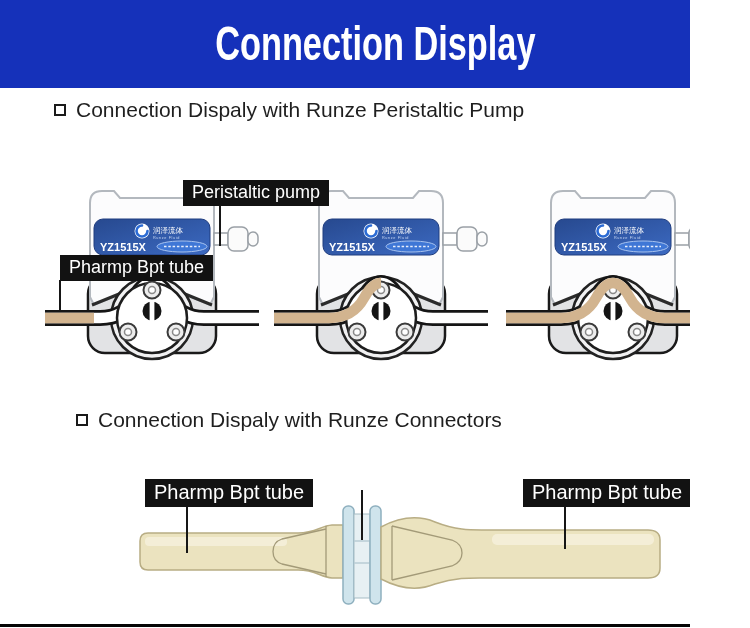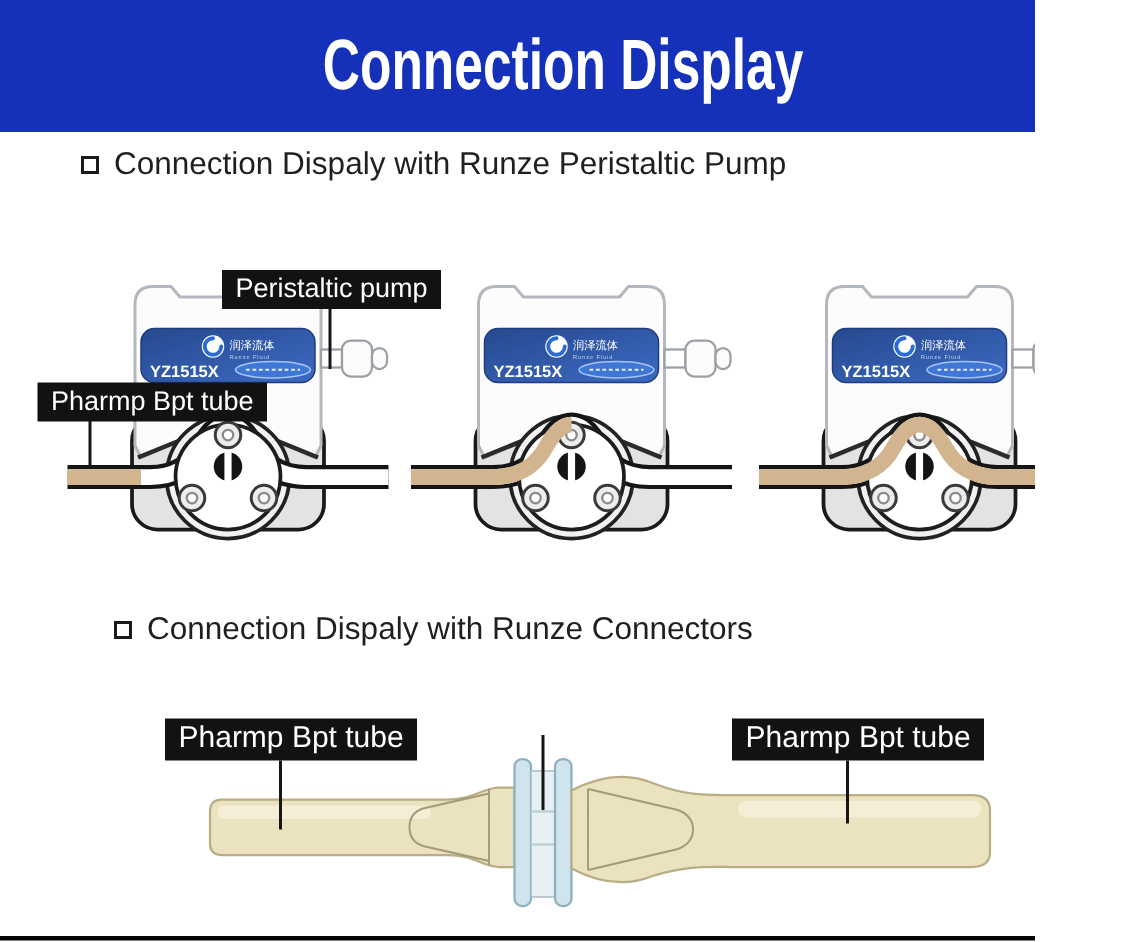--- a/index.html
+++ b/index.html
@@ -23,21 +23,21 @@
   }
   .sec-heading .bullet{
     width:8px;height:8px;border:2.5px solid #1a1a1a;background:#fff;flex:0 0 auto;
   }
   .sec-heading .txt{font-size:21px;line-height:1.2;white-space:nowrap;}
   #heading-pumps{left:54px;top:97px;}
   #heading-connectors{left:60px;top:407px;padding-left:16px;}
   
   .callout{
     position:absolute;background:#121212;color:#ffffff;white-space:nowrap;
-    padding:2px 9px 3px 9px;line-height:1.15;
+    padding:2px 9px 3px 9px;line-height:1.15;margin-left:35px;
   }
   .callout.small{font-size:18px;}
   .callout.big{font-size:20px;}
   .leader{position:absolute;width:2px;background:#161616;}
   
   svg.pump{position:absolute;top:179px;width:220px;height:190px;overflow:visible;}
   #pump-1{left:42px;} #pump-2{left:271px;} #pump-3{left:503px;}
   svg#connector-figure{position:absolute;left:120px;top:500px;width:560px;height:112px;overflow:visible;}
   .tube-tan{fill:none;stroke:#d2b48f;stroke-width:10.5;}
   .bottom-rule{position:absolute;left:0;top:624px;width:750px;height:3px;background:#050505;}

